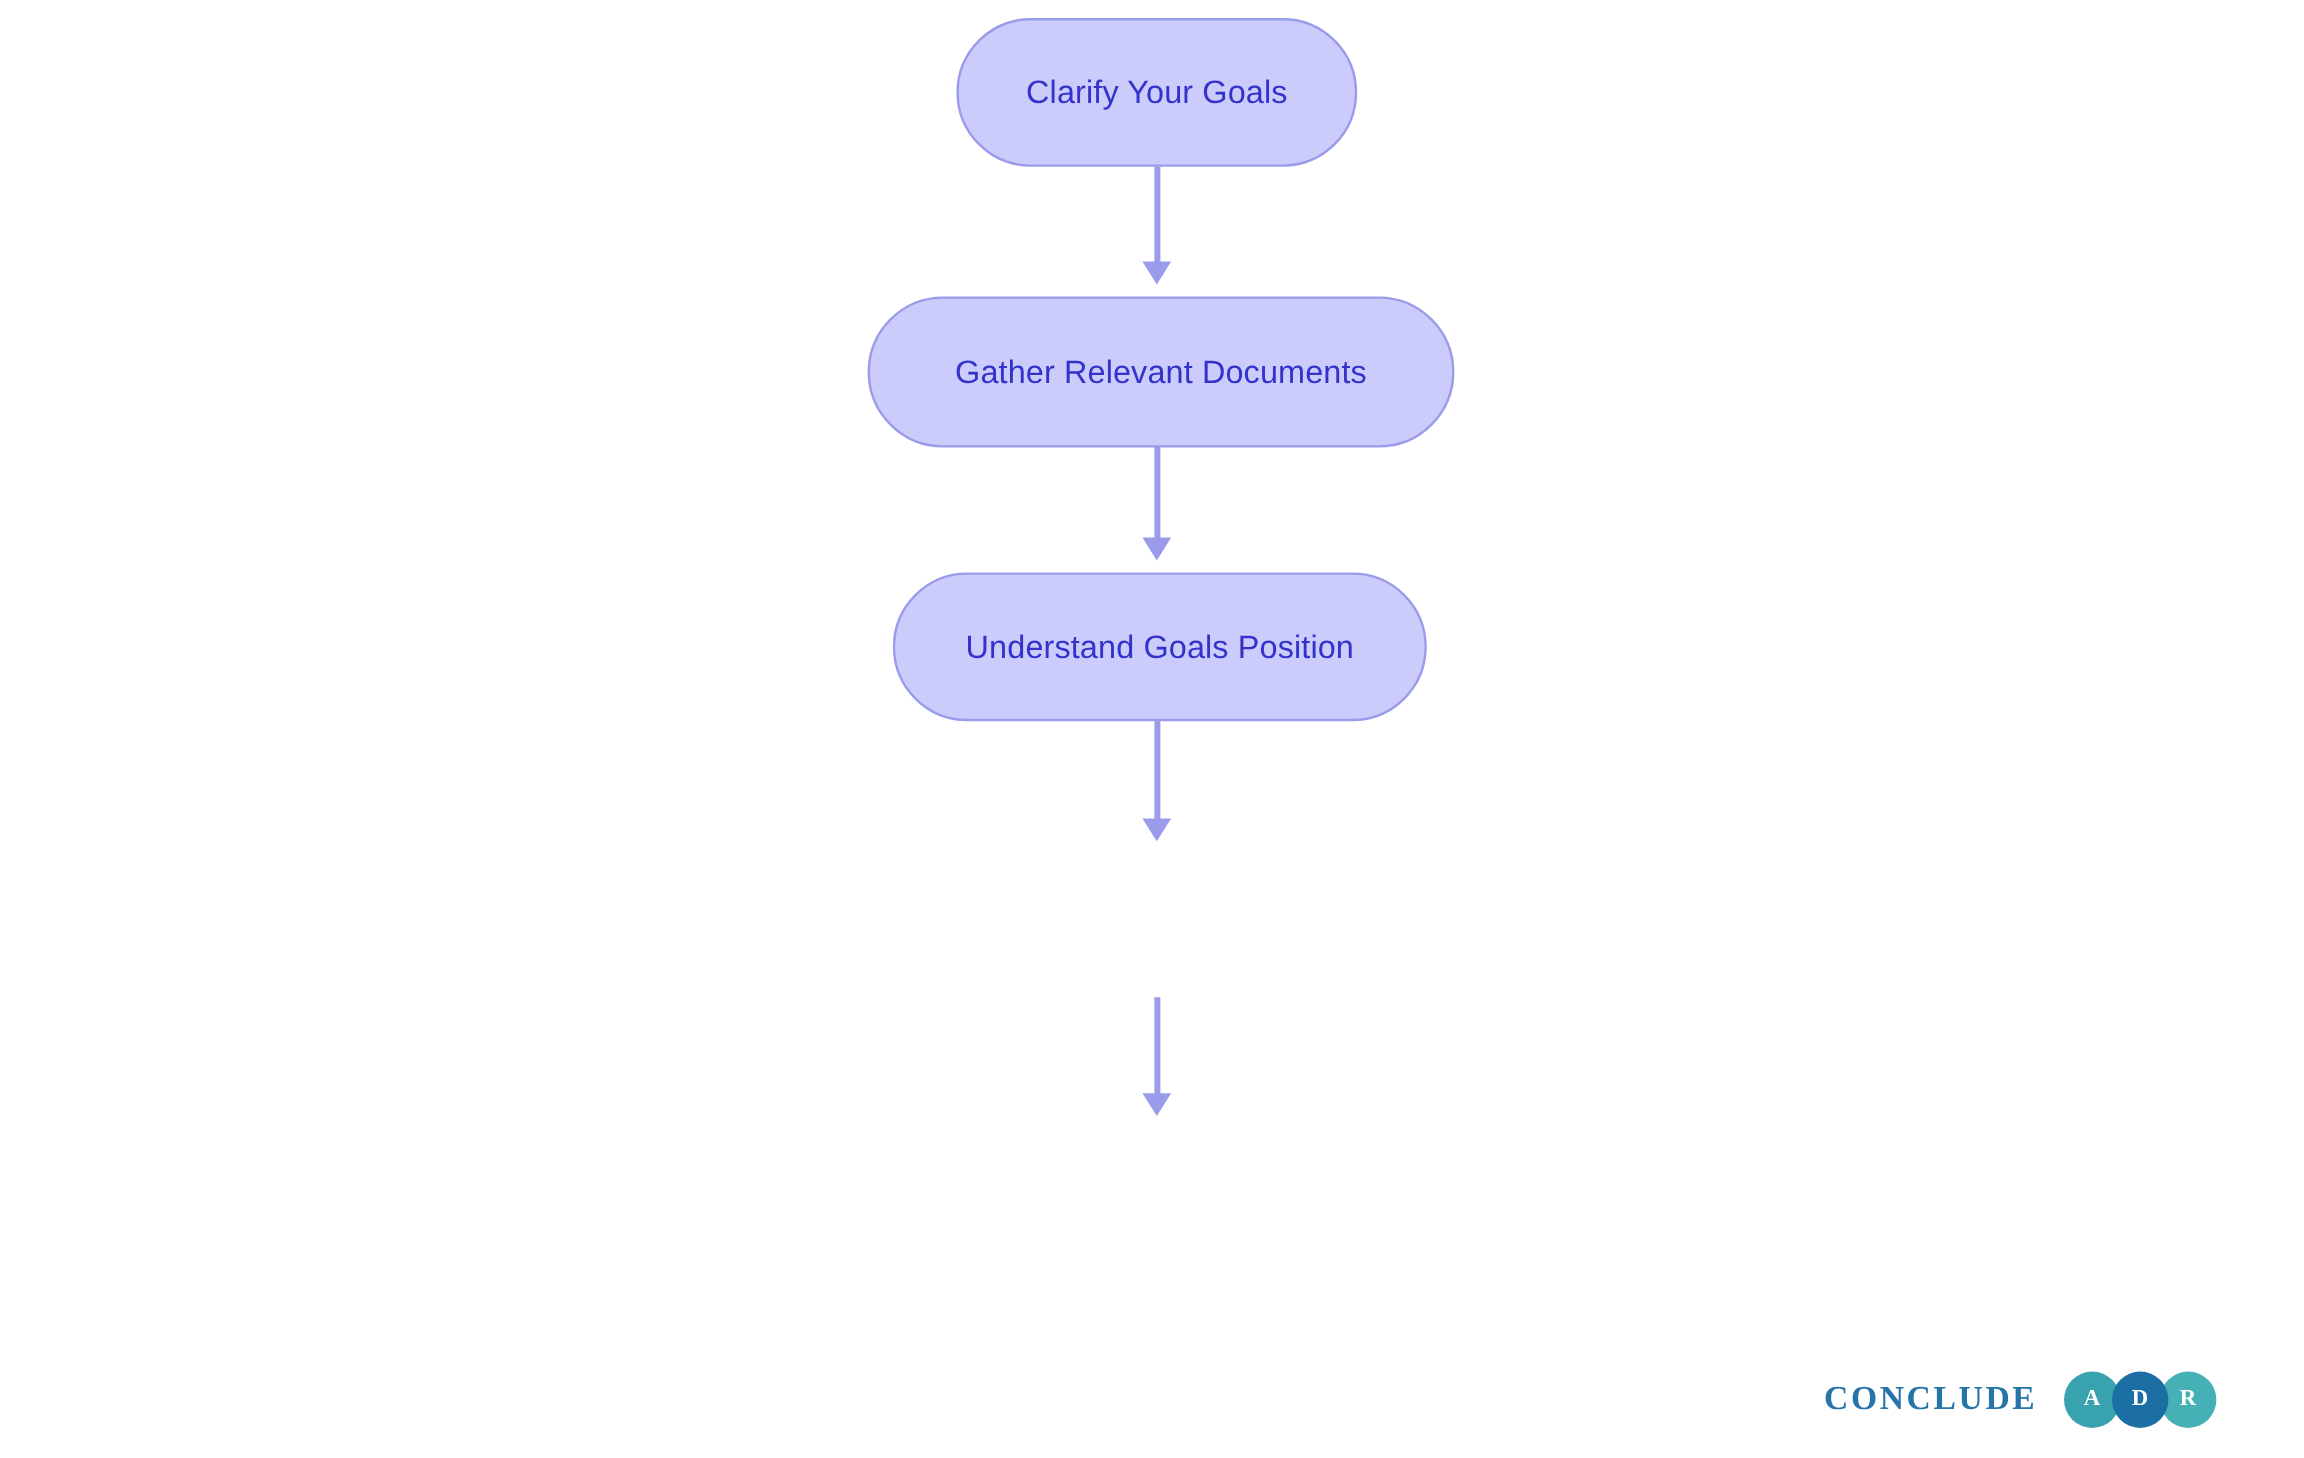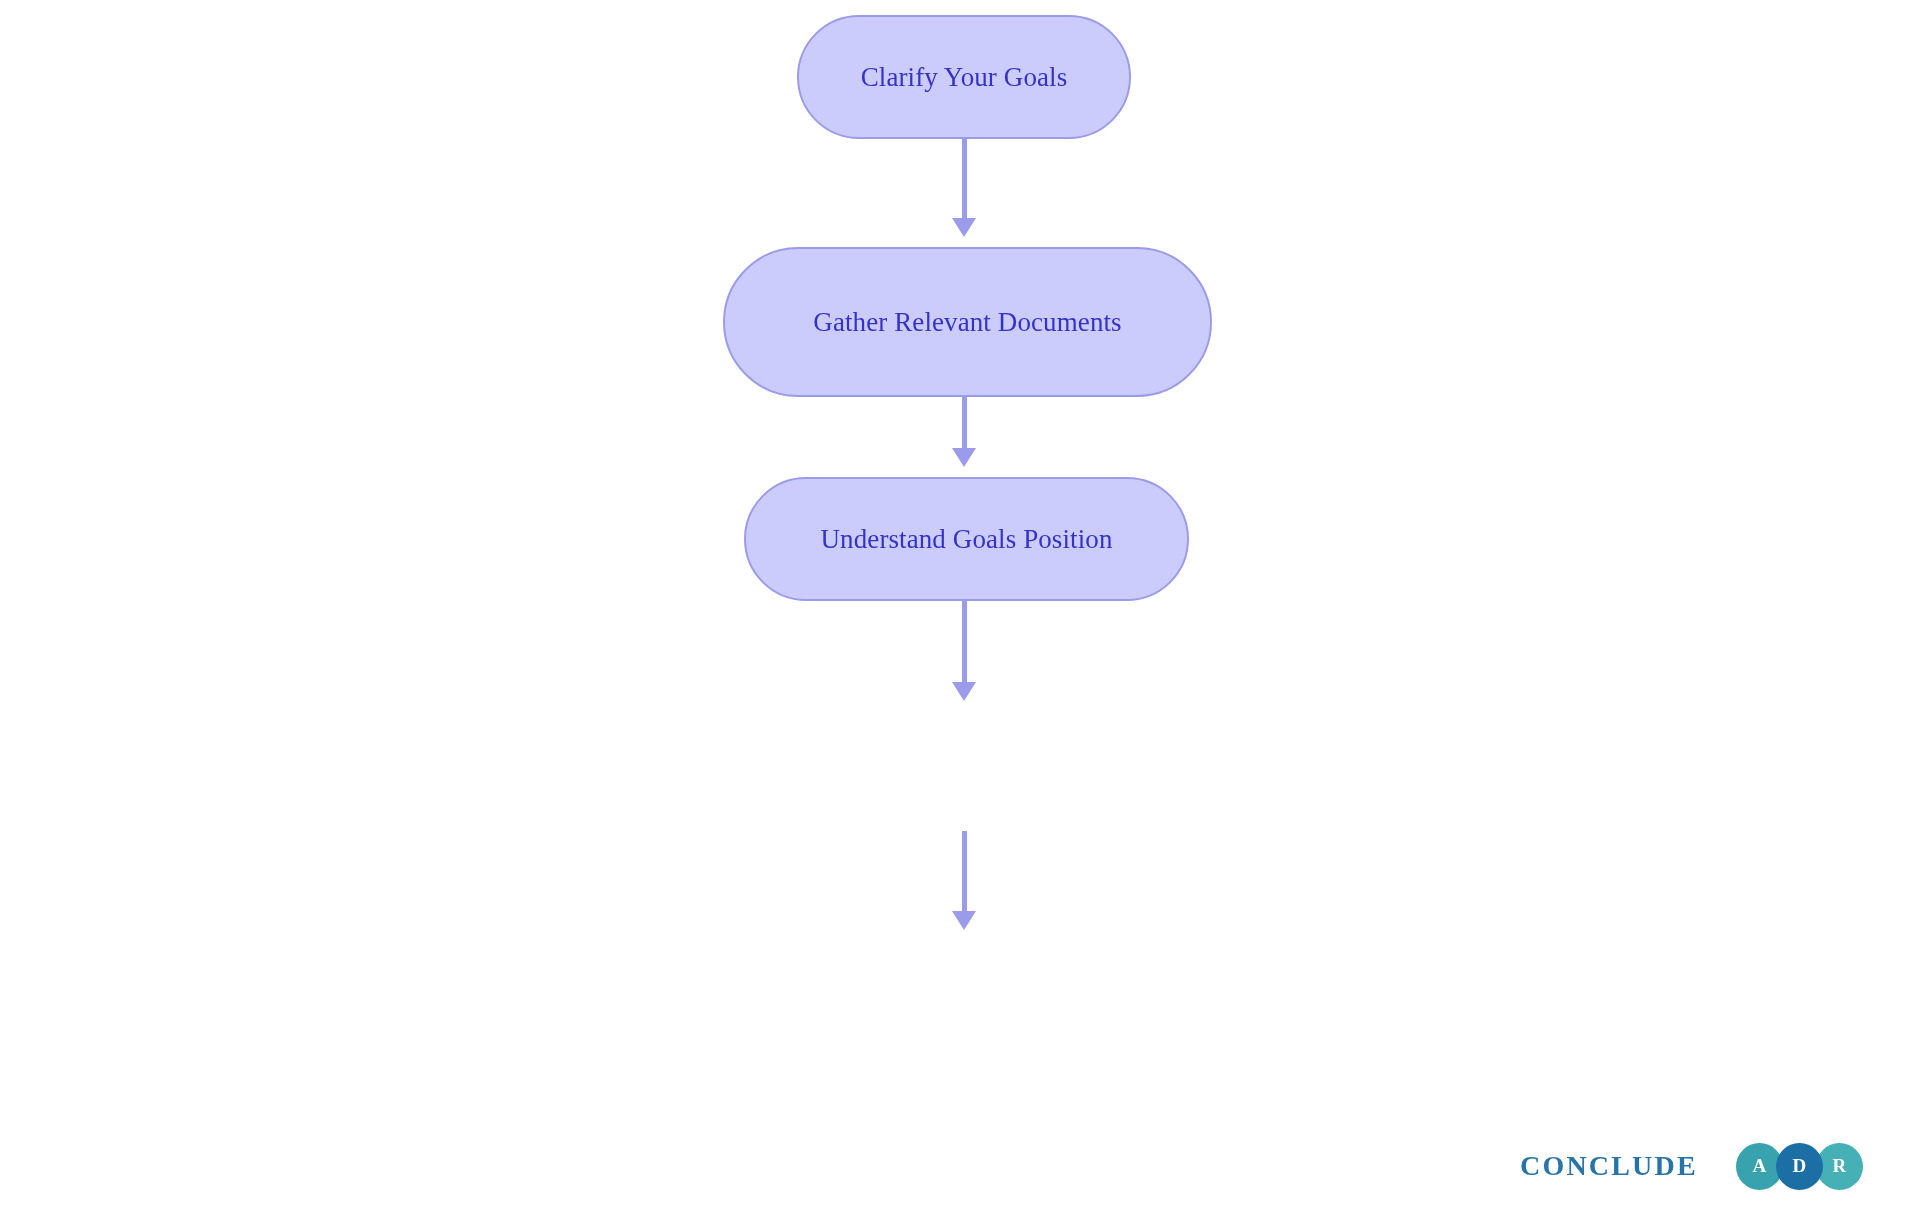--- a/index.html
+++ b/index.html
@@ -23,36 +23,36 @@
   .flow-node {
     position: absolute;
     box-sizing: border-box;
     background: #ccccfc;
     border: 2px solid #9b9bec;
     border-radius: 999px;
     display: flex;
     align-items: center;
     justify-content: center;
     color: #3333cc;
-    font-family: Liberation Serif, serif;
+    font-family: Liberation Sans, sans-serif;
     font-size: 27px;
     font-weight: 400;
     letter-spacing: 0.1px;
     white-space: nowrap;
     line-height: 1;
   }
   .node-label {
     display: block;
     color: #3333cc;
     pointer-events: none;
   }
 
   
   #node-0 { left: 797px; top: 15px;   width: 334px; height: 124px; }
-  #node-1 { left: 723px; top: 247px;  width: 489px; height: 150px; }
+  #node-1 { left: 723px; top: 247px;  width: 489px; height: 126px; }
   #node-2 { left: 744px; top: 477px;  width: 445px; height: 124px; }
   #node-3 { left: 749px; top: 711px;  width: 430px; height: 120px; }
   #node-4 { left: 764px; top: 939px;  width: 400px; height: 124px; }
 
   
   .connector {
     position: absolute;
     left: 962px;
     width: 5px;
     background: #9b9bec;
@@ -85,21 +85,21 @@
     display: flex;
     align-items: center;
   }
   #logo-wordmark {
     font-family: "Liberation Serif", serif;
     font-size: 28px;
     font-weight: 700;
     letter-spacing: 2.2px;
     color: #2775a8;
     line-height: 1;
-    margin-right: 38px;
+    margin-right: 22px;
   }
   #logo-circles {
     position: relative;
     display: flex;
     align-items: center;
     height: 48px;
   }
   .logo-circle {
     width: 47px;
     height: 47px;

